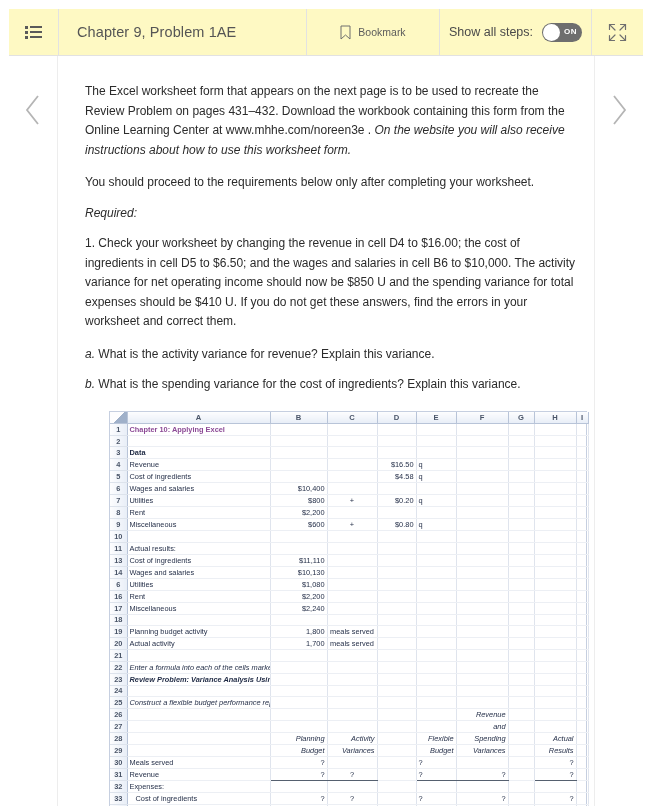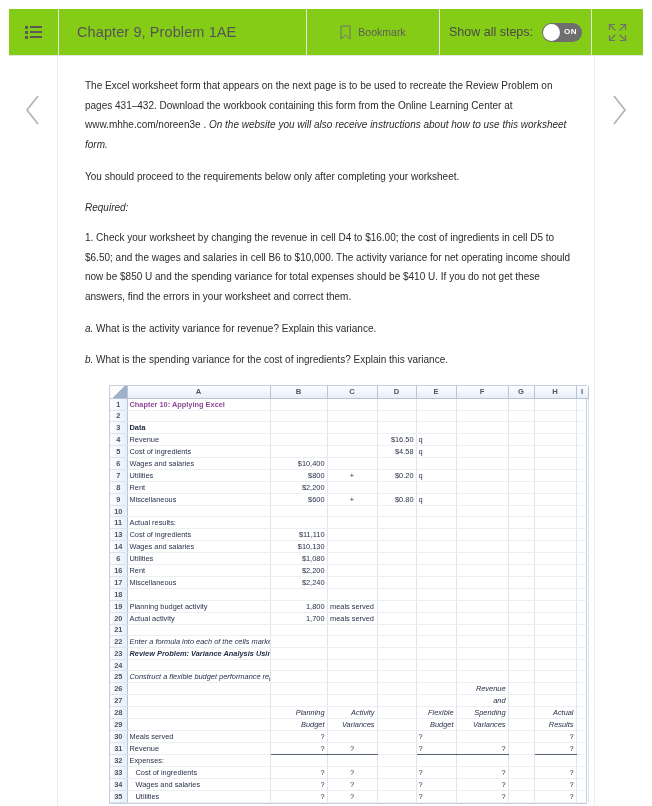--- a/index.html
+++ b/index.html
@@ -14,21 +14,21 @@
     position: relative;
     width: 652px; height: 806px;
     background: #ffffff;
   }
 
   
   .toolbar {
     position: absolute;
     left: 9px; top: 9px;
     width: 634px; height: 47px;
-    background: #84cc16;
+    background: #fef9c3;
     border-bottom: 1px solid #e2e2e2;
     display: flex;
     align-items: stretch;
   }
   .tb-cell {
     display: flex;
     align-items: center;
     height: 100%;
   }
   .tb-sep { border-right: 1px solid #e2e2e2; }
@@ -100,22 +100,22 @@
 
   
   .content {
     position: absolute;
     left: 59px; top: 56px;
     width: 535px; height: 750px;
     background: #ffffff;
     padding: 16px 13px 0 26px;
   }
   p.para {
-    margin: 4px 0 13px 0;
-    font-size: 10px;
+    margin: 10px 0 13px 0;
+    font-size: 12px;
     line-height: 19.5px;
     color: #2b2b2b;
   }
   p.tight { margin-bottom: 11px; }
   .ital { font-style: italic; }
   p.ital-line { font-style: italic; }
 
   
   .sheet {
     margin-top: 16px;

